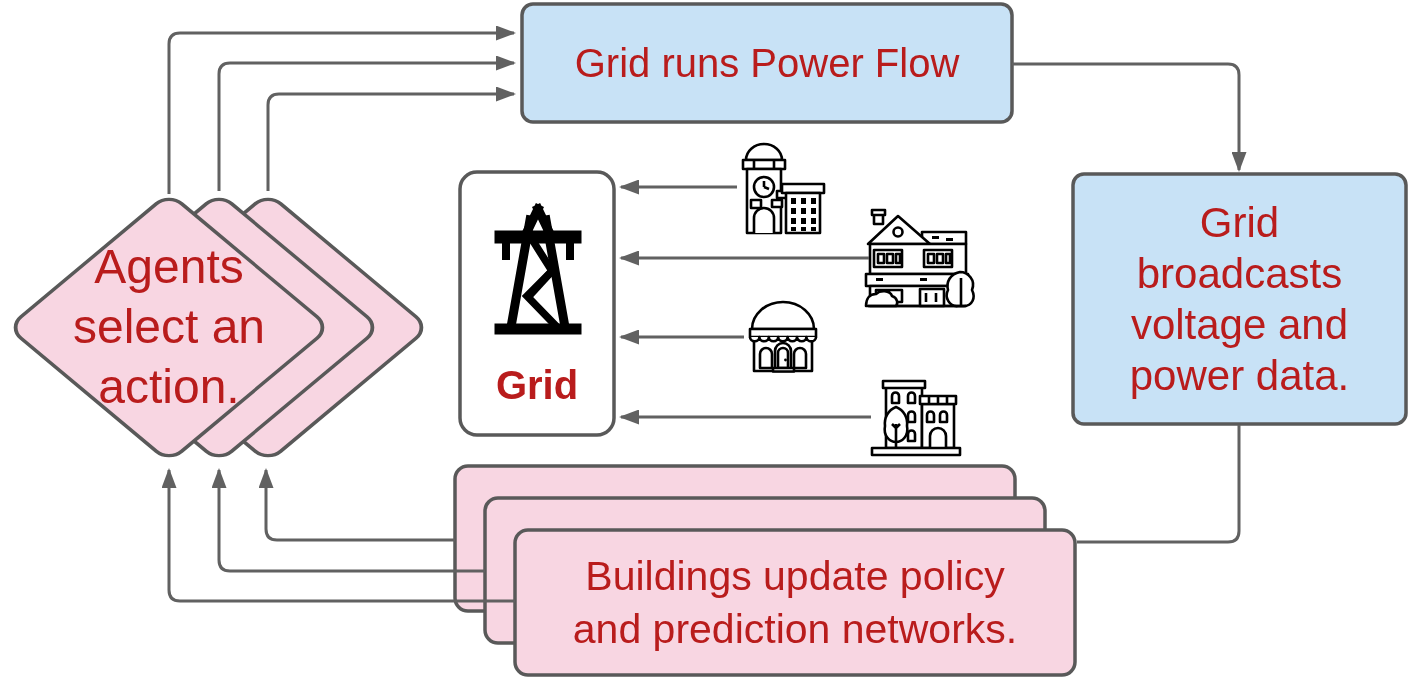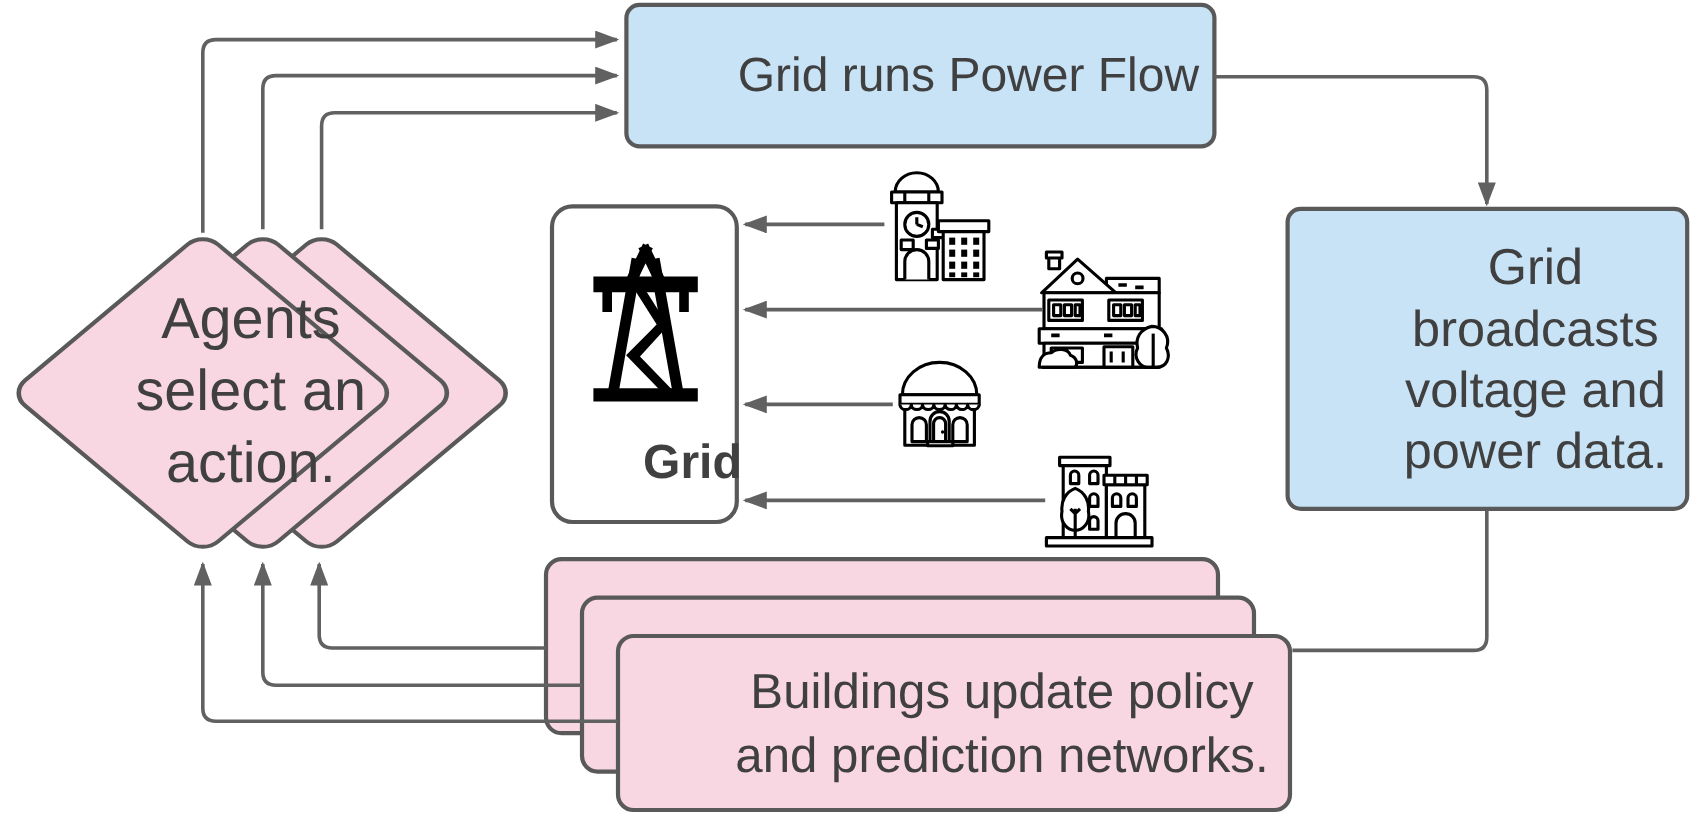--- a/index.html
+++ b/index.html
@@ -12,23 +12,22 @@
     overflow: hidden;
   }
   .diagram-svg { position: absolute; left: 0; top: 0; }
   .node-label {
     position: absolute;
     display: flex;
     align-items: center;
     justify-content: center;
     text-align: center;
     white-space: pre-line;
-    color: #404040;
+    color: #b91c1c;
     pointer-events: none;
-    margin-left: 40px;
   }
   .lbl-power-flow  { left: 522px; top: 4px;   width: 490px; height: 118px; font-size: 40px; line-height: 1.2; }
   .lbl-agents      { left: 58px;  top: 248px; width: 222px; height: 158px; font-size: 48px; line-height: 1.25; }
   .lbl-broadcast   { left: 1073px;top: 174px; width: 333px; height: 250px; font-size: 42px; line-height: 1.22; }
   .lbl-buildings   { left: 515px; top: 530px; width: 560px; height: 145px; font-size: 41px; line-height: 1.28; border-radius: 25px; }
   .lbl-grid        { left: 460px; top: 356px; width: 154px; height: 58px;  font-size: 40px; font-weight: bold; }
   .shape { stroke: #595959; stroke-width: 3.5; }
   .diamond { stroke: #595959; stroke-width: 3.2; }
   .edge { fill: none; stroke: #616161; stroke-width: 3; }
   .icon-thin { stroke: #000000; stroke-width: 2.6; fill: #ffffff; stroke-linejoin: round; }

